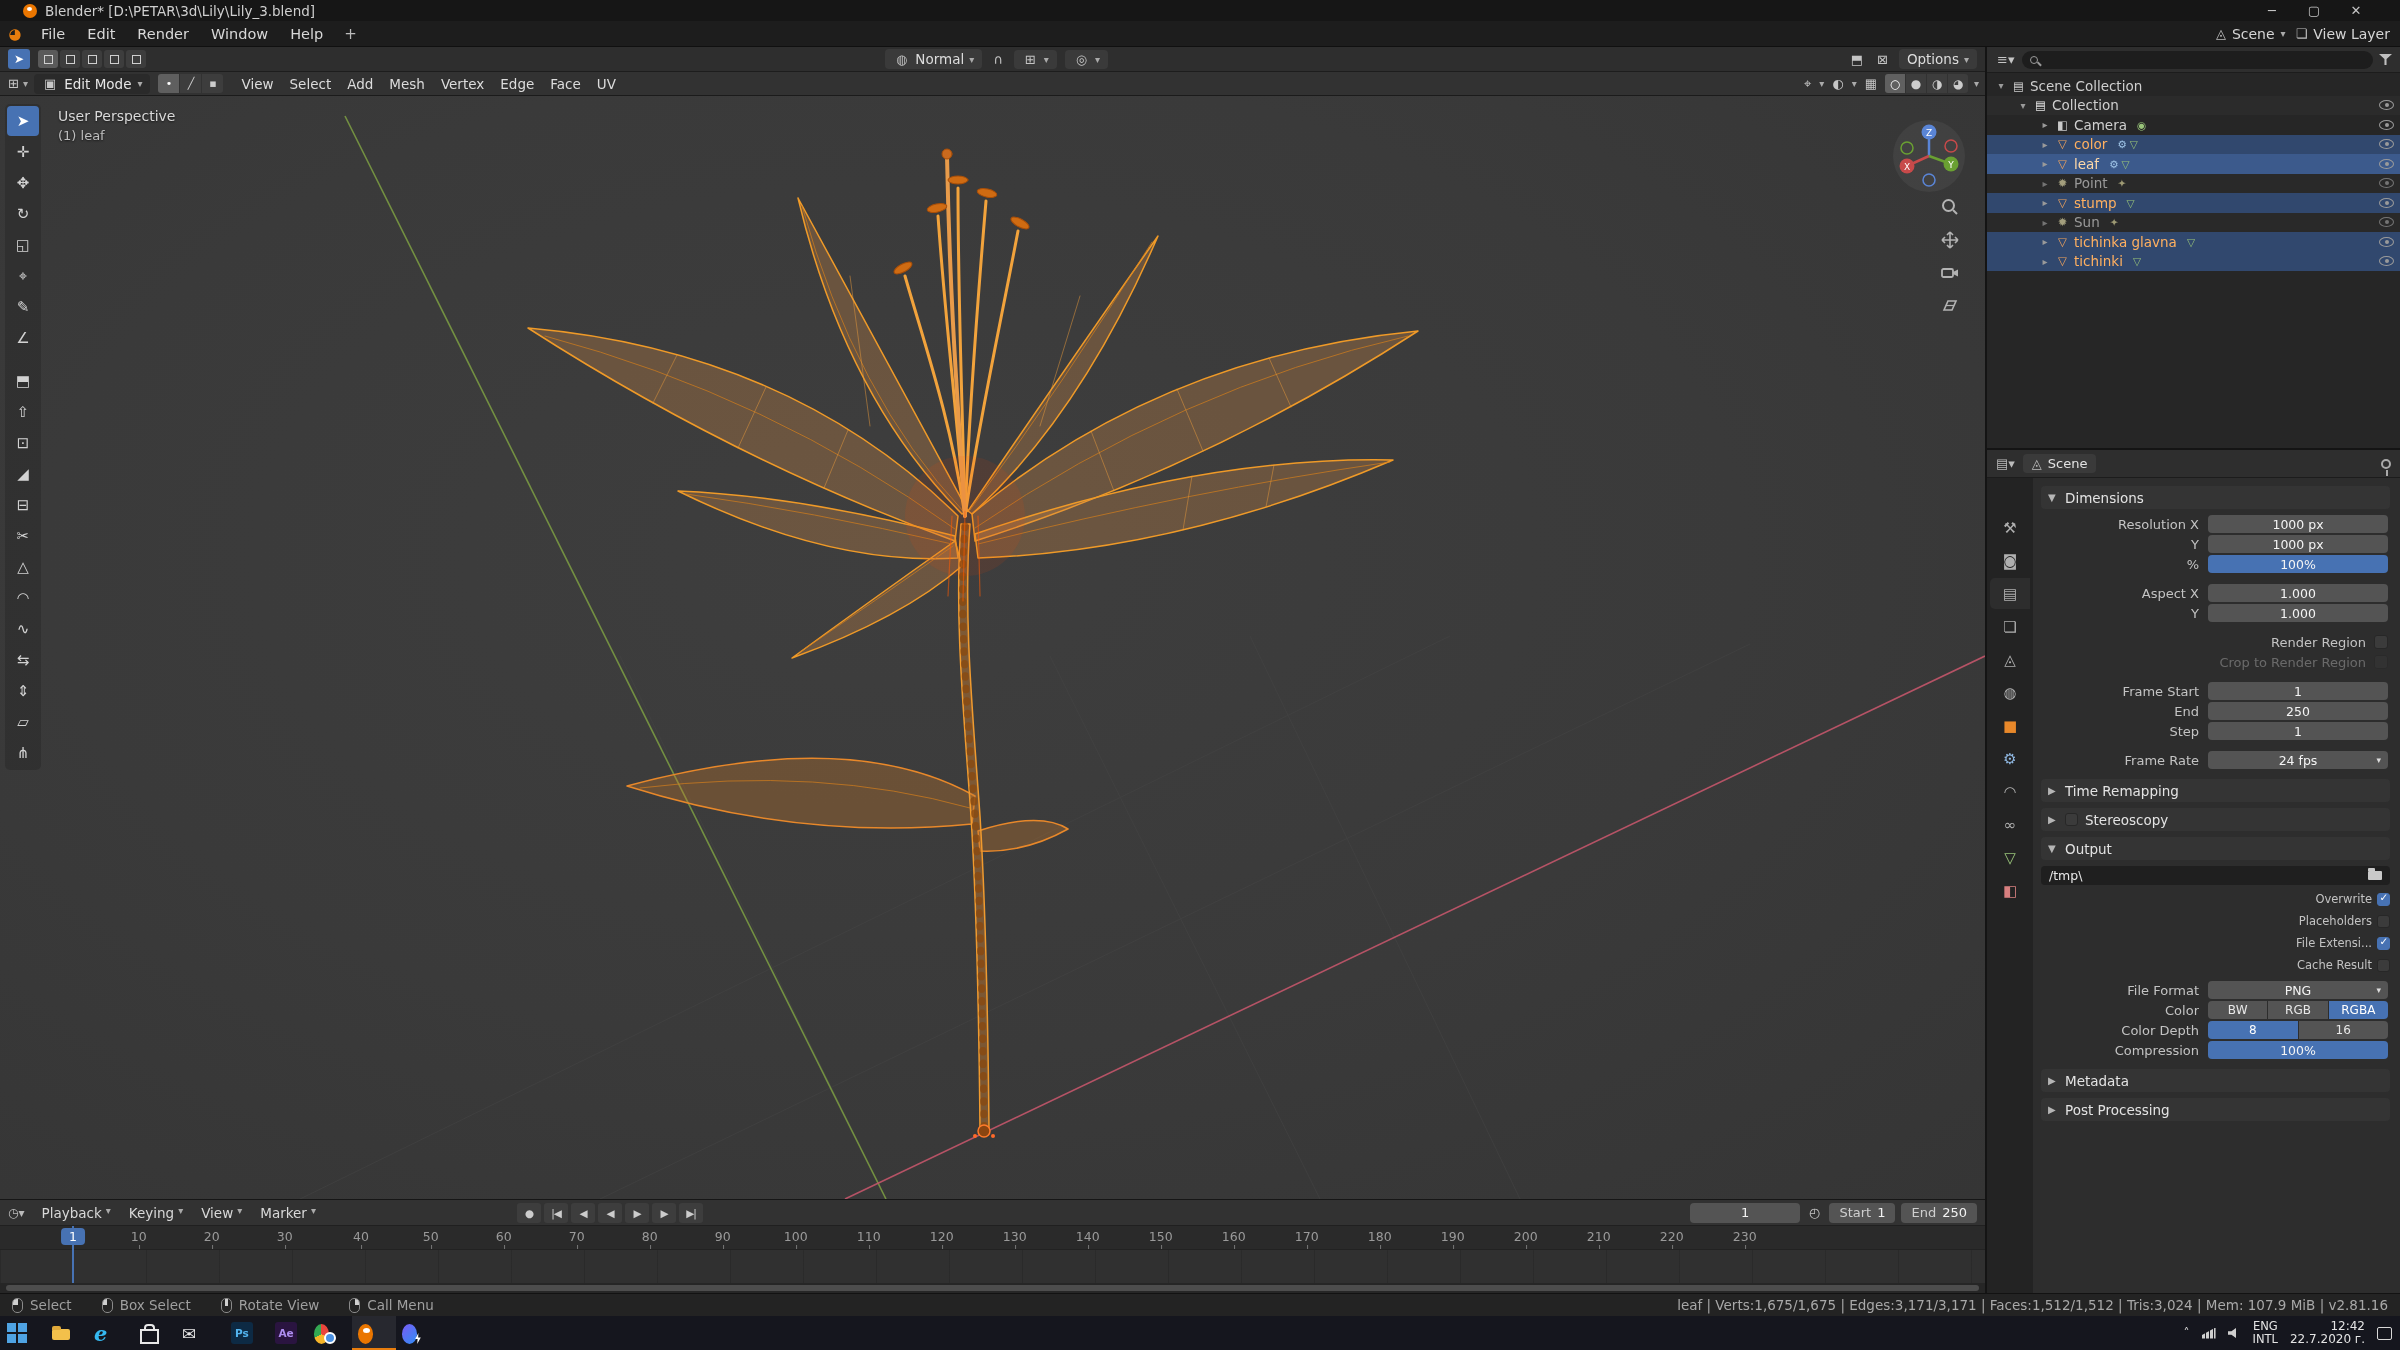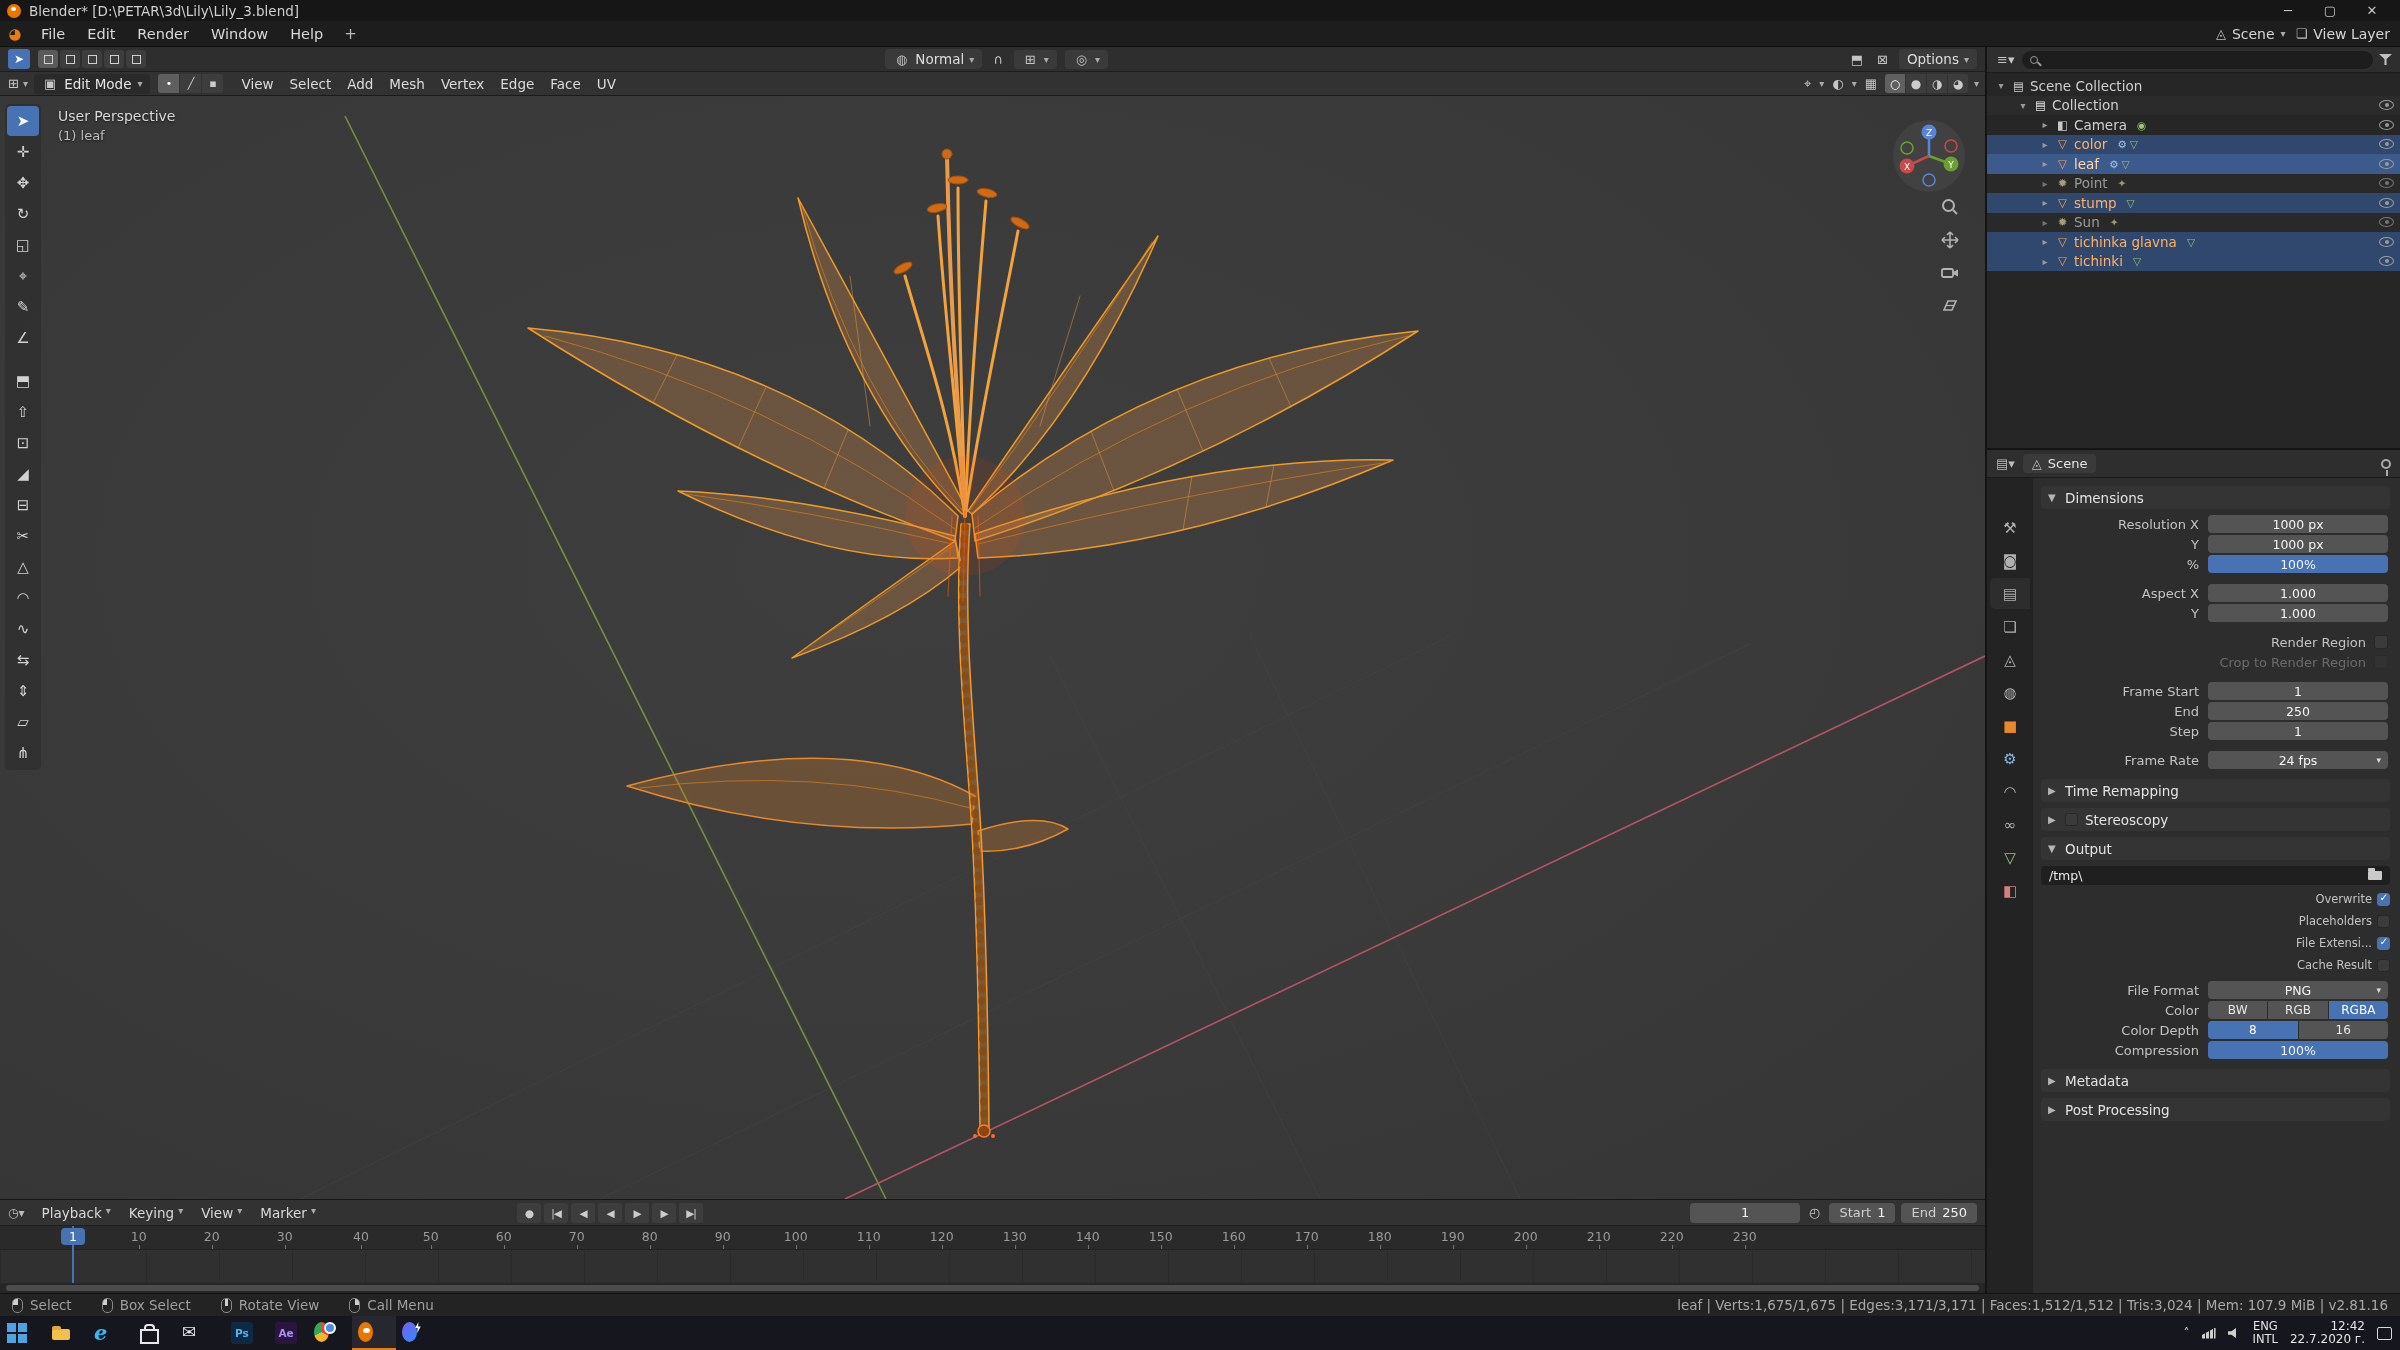--- a/index.html
+++ b/index.html
@@ -1,21 +1,21 @@
 <!DOCTYPE html>
 <html><head>
 <meta charset="utf-8">
 <style>
   * { box-sizing: border-box; margin: 0; padding: 0; }
   html,body { width:2400px; height:1350px; overflow:hidden; background:#111;
     font-family:"DejaVu Sans", sans-serif; color:#d0d0d0; font-size:14px; }
   :root { --accent:#4772b3; --orange:#e8882a; --panelbg:#2d2d2d; --field:#545454; }
 
   
-  .title-bar { height:21px; background:#161616; display:flex; align-items:center; padding:0 7px; }
+  .title-bar { height:21px; background:#161616; display:flex; align-items:center; padding:0 23px; }
   .blender-logo { width:14px; height:14px; border-radius:50%; background:#ea7600; position:relative; margin-right:8px; flex:none;}
   .blender-logo::after { content:""; position:absolute; left:4px; top:3px; width:5px; height:4px; background:#fff; border-radius:50%; }
   .title-text { font-size:13.5px; color:#cfcfcf; }
   .win-controls { margin-left:auto; display:flex; }
   .win-btn { width:42px; text-align:center; font-size:13px; color:#c4c4c4; cursor:default; }
 
   
   .topbar { height:26px; background:#1d1d1d; display:flex; align-items:stretch; border-bottom:1px solid #101010; }
   .tb-icon { width:30px; display:flex; align-items:center; justify-content:center; color:#e87d0d; font-size:15px; }
   .menu-item { padding:0 11px; display:flex; align-items:center; font-size:14.5px; color:#d8d8d8; }
@@ -182,21 +182,21 @@
   .mb-left-drag .mouse::before { left:0; top:0; width:4.5px; height:6px; border-radius:4px 0 0 0; }
   .mb-middle .mouse::before { left:3px; top:0; width:3px; height:7px; }
   .mb-right .mouse::before { right:0; top:0; width:4.5px; height:6px; border-radius:0 4px 0 0; }
   .status-info { margin-left:auto; color:#a8a8a8; }
 
   
   .taskbar { height:34px; background:#15161e; display:flex; align-items:stretch; }
   .tb-apps { display:flex; }
   .tb-app { width:44px; display:flex; align-items:center; justify-content:center; position:relative; }
   .tb-app.active { background:rgba(255,255,255,.08); box-shadow:inset 0 -2px 0 #e87d0d; }
-  .app-glyph { width:32px; height:22px; position:relative; display:flex; align-items:flex-start; justify-content:center; }
+  .app-glyph { width:32px; height:22px; position:relative; display:flex; align-items:flex-end; justify-content:center; }
   [data-name="taskbar-app-start"] .app-glyph::before { content:""; width:9px; height:9px; background:#4fa3e3; box-shadow:11px 0 0 #4fa3e3, 0 11px 0 #4fa3e3, 11px 11px 0 #4fa3e3; position:absolute; left:1px; top:1px; }
   [data-name="taskbar-app-file-explorer"] .app-glyph::before { content:""; position:absolute; left:2px; top:7px; width:18px; height:11px; background:#f3c04b; border-radius:2px; }
   [data-name="taskbar-app-file-explorer"] .app-glyph::after { content:""; position:absolute; left:2px; top:4px; width:9px; height:4px; background:#e0a93a; border-radius:2px 2px 0 0; }
   [data-name="taskbar-app-edge"] .app-glyph::before { content:"e"; font-family:"DejaVu Serif",serif; font-style:italic; font-weight:bold; font-size:21px; color:#35b9f1; line-height:1; }
   [data-name="taskbar-app-store"] .app-glyph::before { content:""; width:15px; height:11px; border:2px solid #e8e8e8; position:absolute; left:2px; top:7px; }
   [data-name="taskbar-app-store"] .app-glyph::after { content:""; width:7px; height:5px; border:2px solid #e8e8e8; border-bottom:none; border-radius:4px 4px 0 0; position:absolute; left:6px; top:2px; }
   [data-name="taskbar-app-mail"] .app-glyph::before { content:"✉"; color:#e8e8e8; font-size:17px; }
   .app-text { width:22px; height:22px; border-radius:3px; display:flex; align-items:center; justify-content:center; font-size:10.5px; font-weight:bold; }
   [data-name="taskbar-app-photoshop"] .app-text { background:#0d2a44; color:#53b5f0; }
   [data-name="taskbar-app-after-effects"] .app-text { background:#2a1440; color:#ae8df0; }

